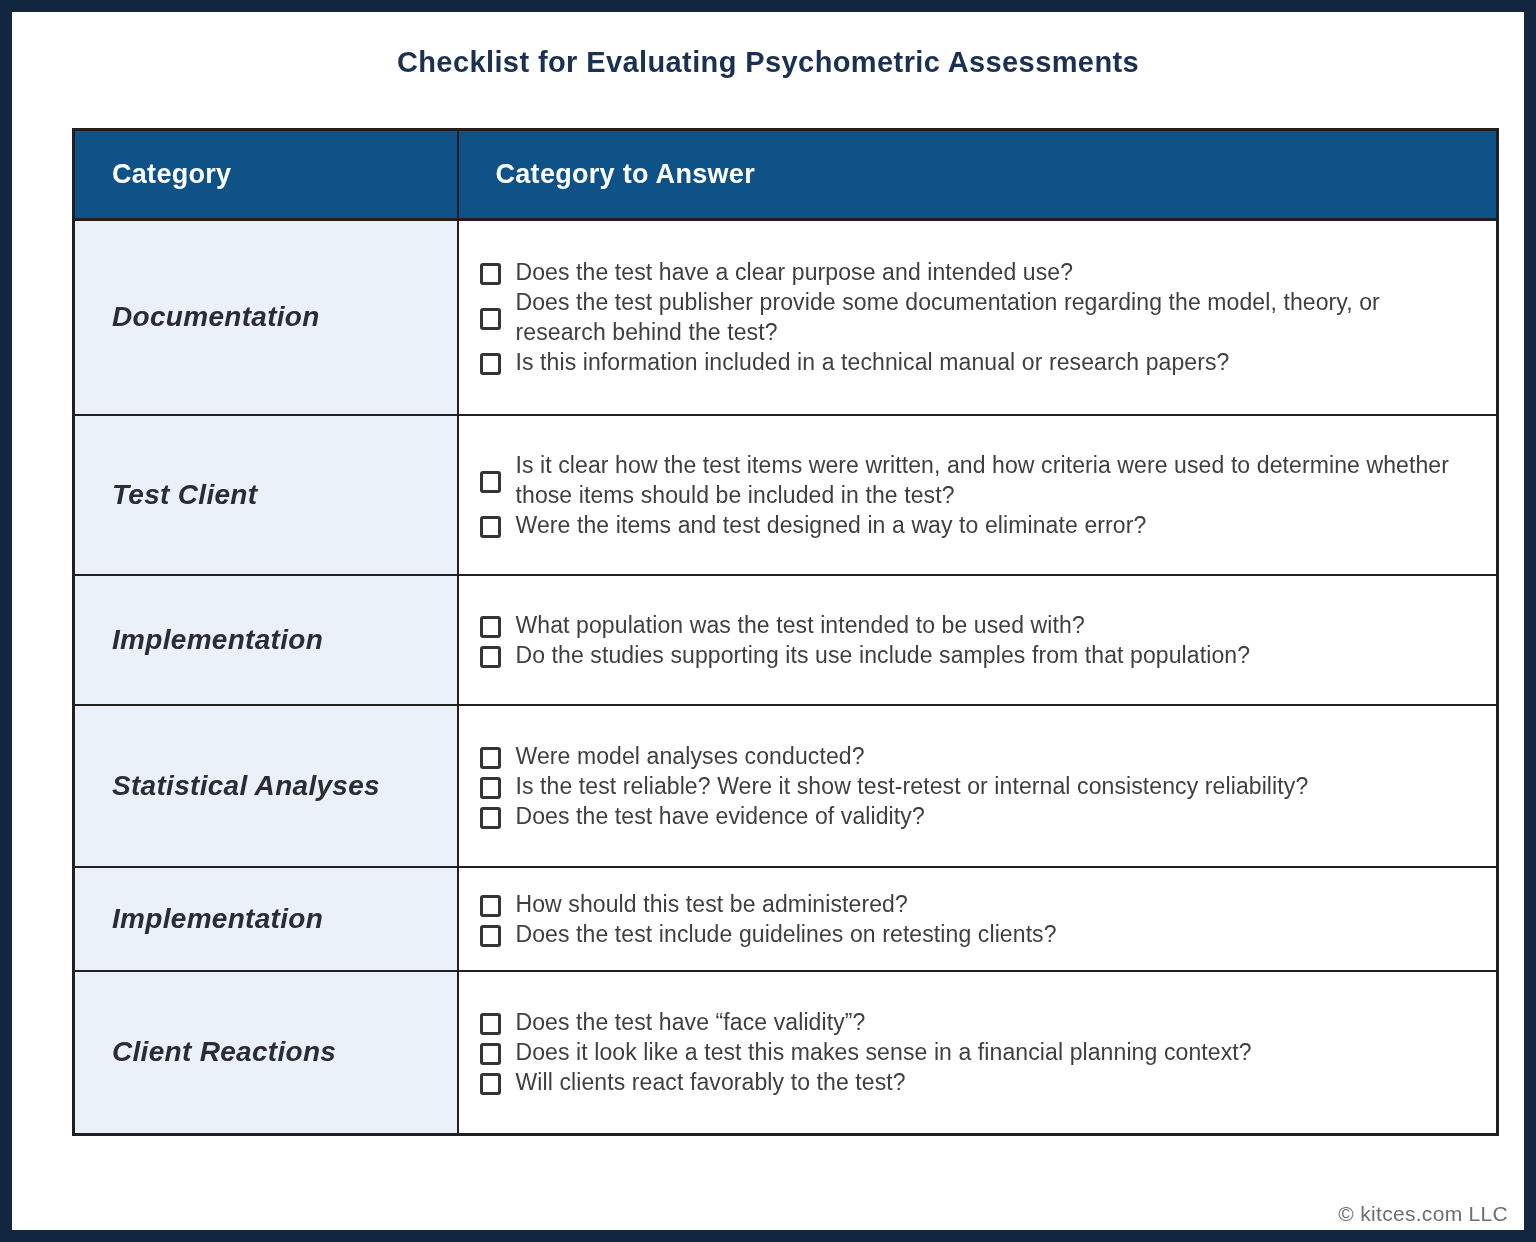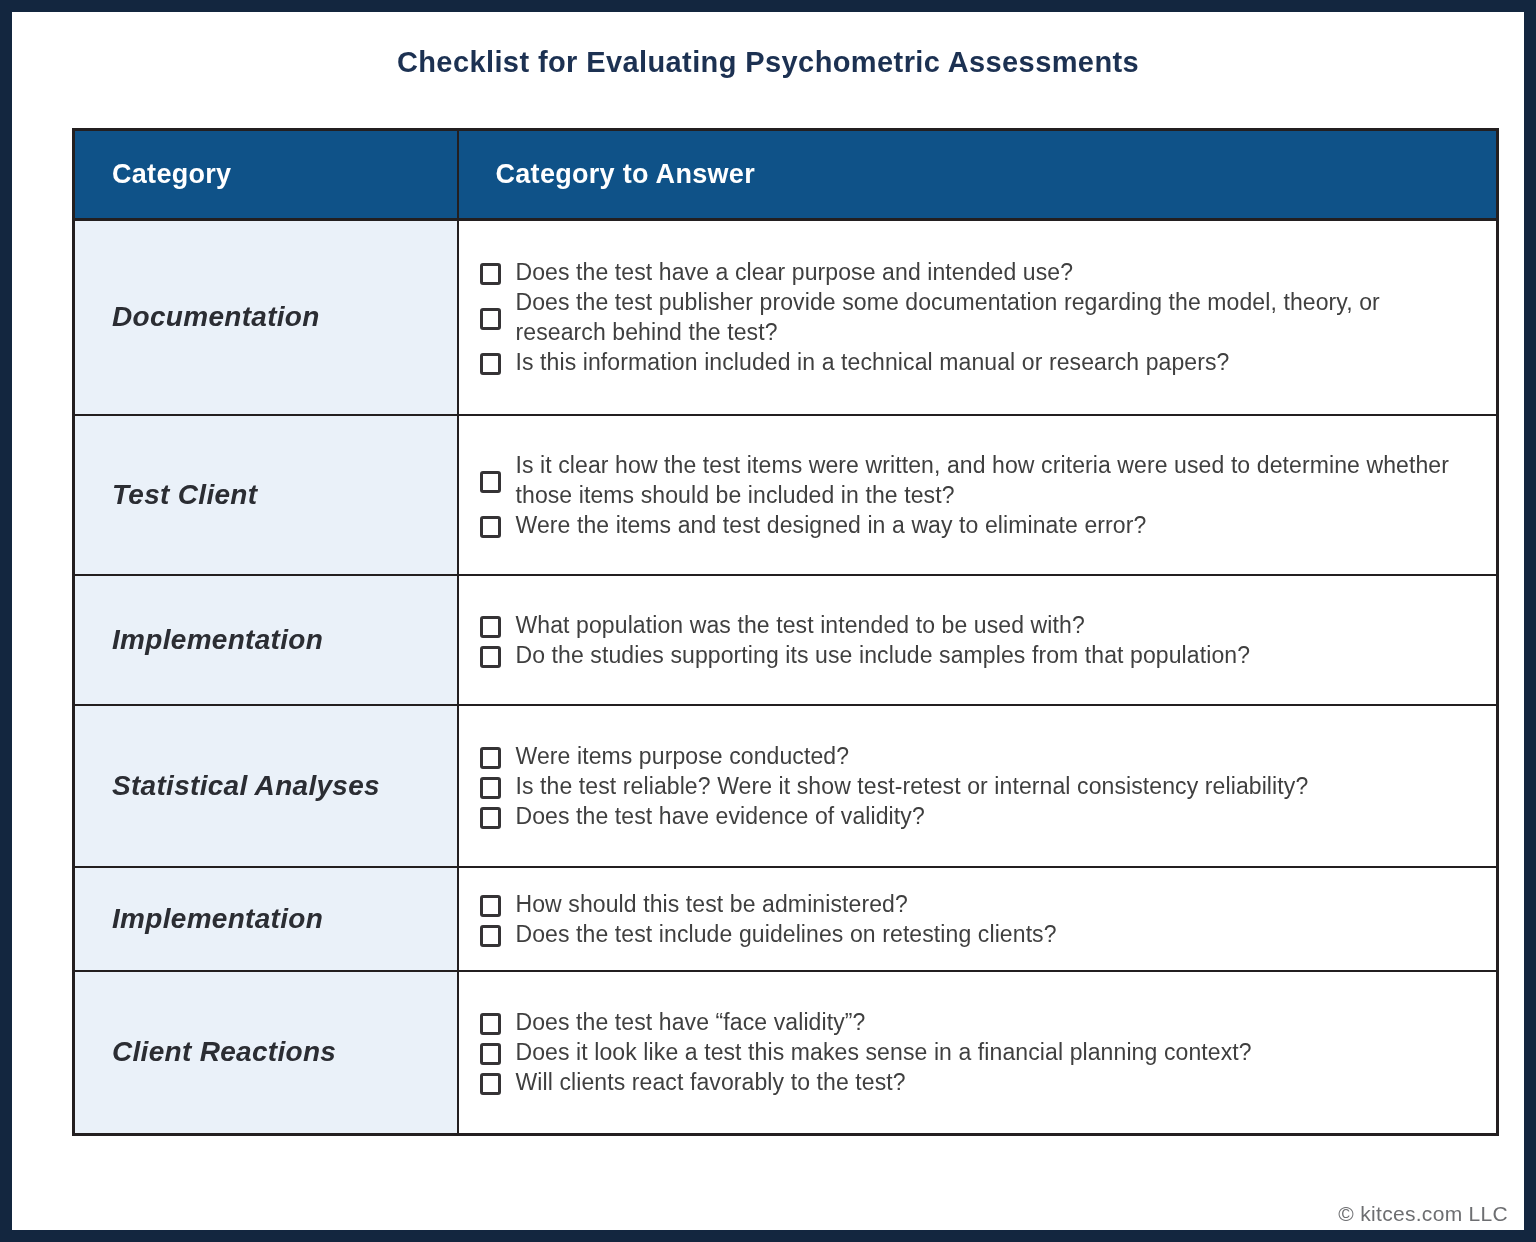--- a/index.html
+++ b/index.html
@@ -159,21 +159,21 @@
             </li>
           </ul>
         </td>
       </tr>
       <tr style="height: 162px;">
         <td class="cat">Statistical Analyses</td>
         <td class="q">
           <ul class="qlist">
             <li>
               <span class="cb"></span>
-              <span>Were items purpose conducted?</span>
+              <span>Were model analyses conducted?</span>
             </li>
             <li>
               <span class="cb"></span>
               <span>Is the test reliable? Were it show test-retest or internal consistency reliability?</span>
             </li>
             <li>
               <span class="cb"></span>
               <span>Does the test have evidence of validity?</span>
             </li>
           </ul>

